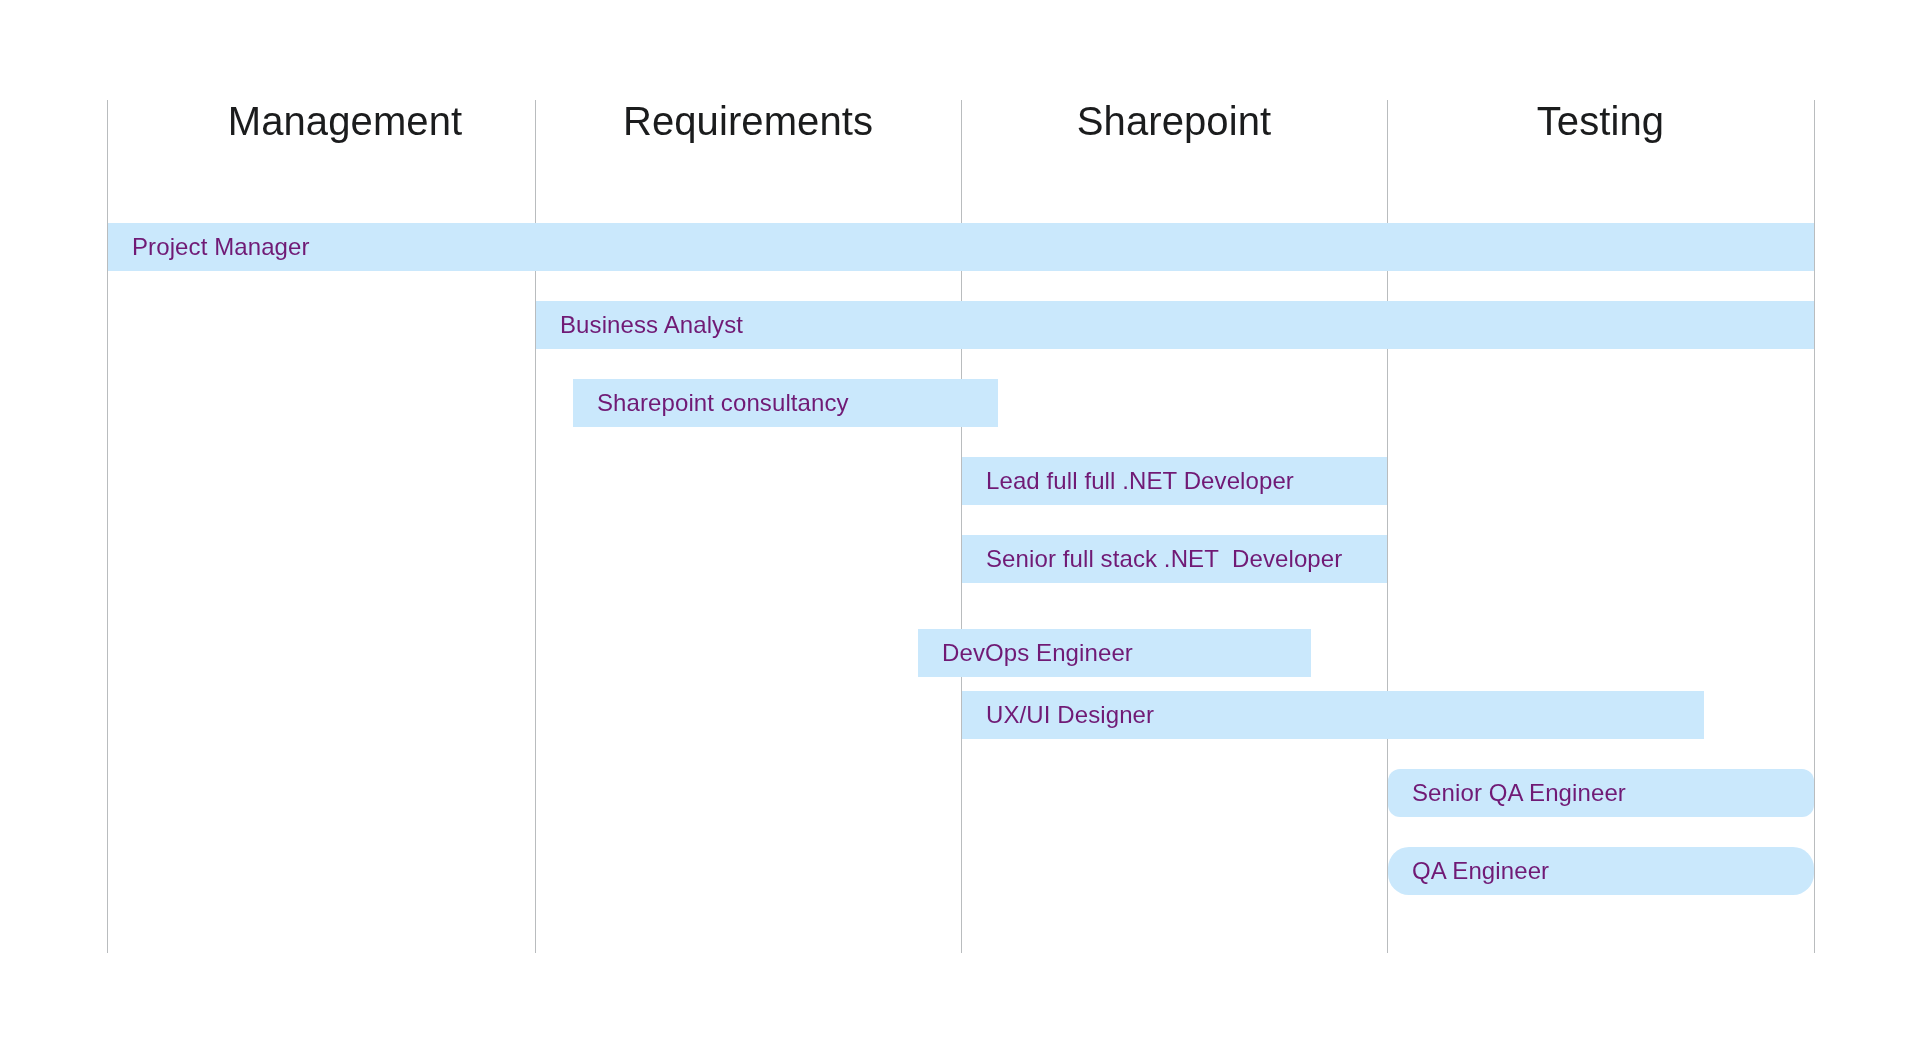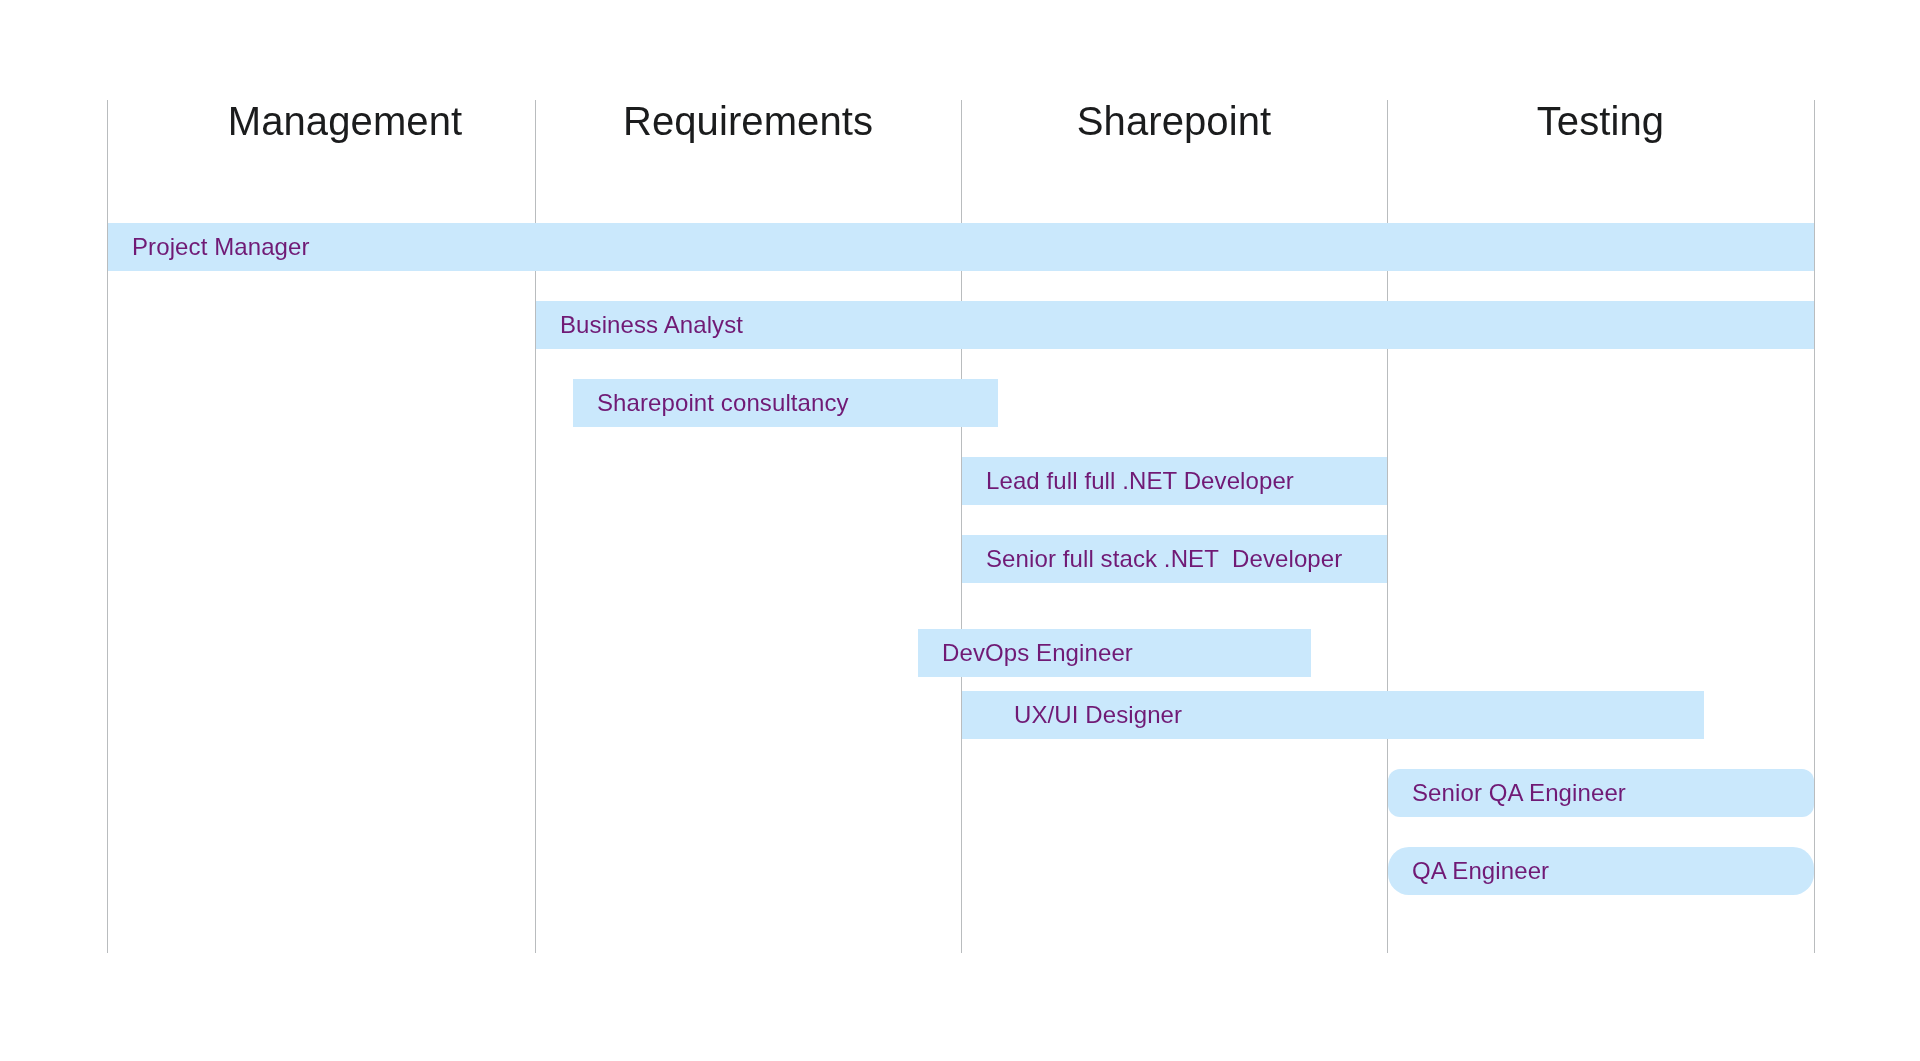--- a/index.html
+++ b/index.html
@@ -92,21 +92,21 @@
       </div>
       <div class="role-bar" style="left: 962px; top: 457px; width: 425px; background: rgb(202, 232, 252);">
         <span class="role-bar-label">Lead full full .NET Developer</span>
       </div>
       <div class="role-bar" style="left: 962px; top: 535px; width: 425px; background: rgb(202, 232, 252);">
         <span class="role-bar-label">Senior full stack .NET  Developer</span>
       </div>
       <div class="role-bar" style="left: 918px; top: 613px; width: 393px; background: rgb(202, 232, 252); margin-top: 16px;">
         <span class="role-bar-label">DevOps Engineer</span>
       </div>
-      <div class="role-bar" style="left: 962px; top: 691px; width: 742px; background: rgb(202, 232, 252); padding-left: 28px;">
+      <div class="role-bar" style="left: 962px; top: 691px; width: 742px; background: rgb(202, 232, 252);">
         <span class="role-bar-label">UX/UI Designer</span>
       </div>
       <div class="role-bar" style="left: 1388px; top: 769px; width: 426px; background: rgb(202, 232, 252); border-radius: 12px;">
         <span class="role-bar-label">Senior QA Engineer</span>
       </div>
       <div class="role-bar" style="left: 1388px; top: 847px; width: 426px; background: rgb(202, 232, 252); border-radius: 21px;">
         <span class="role-bar-label">QA Engineer</span>
       </div>
     </div>
 

